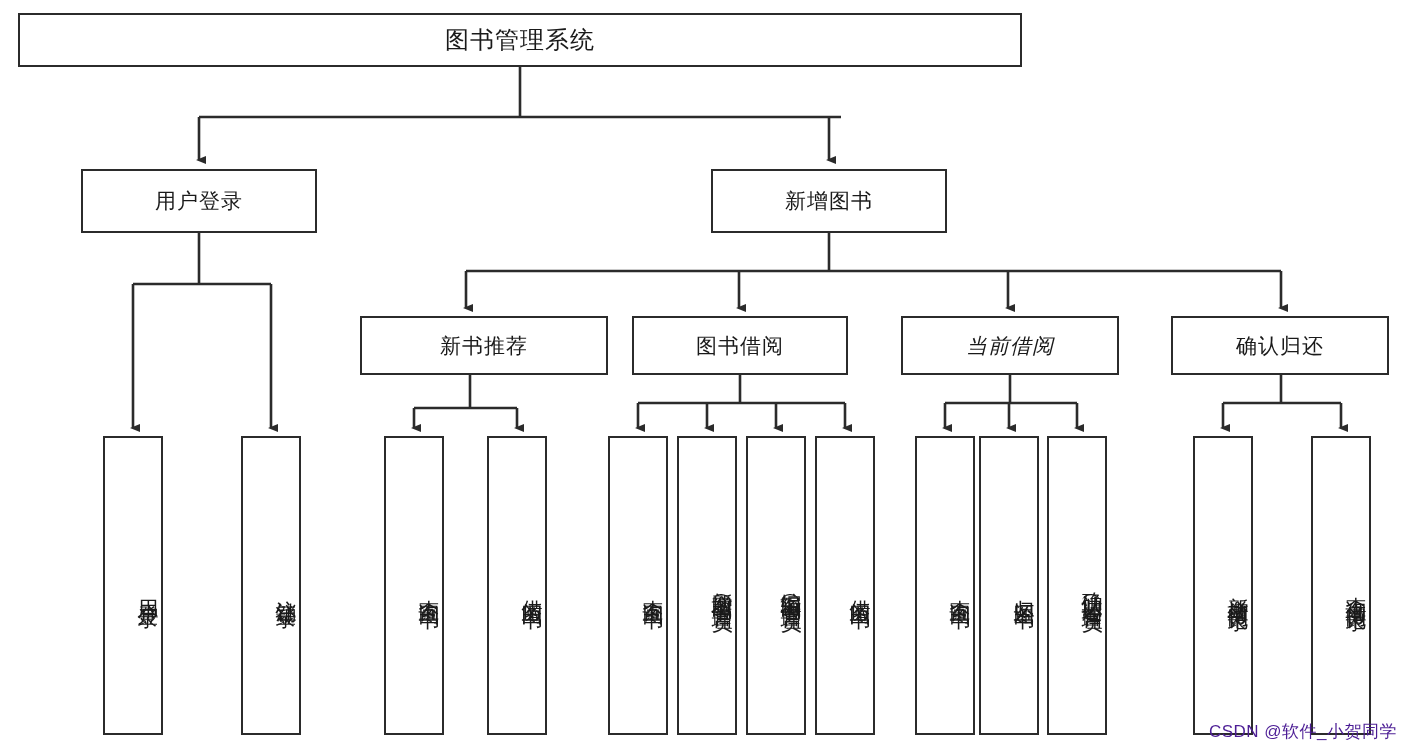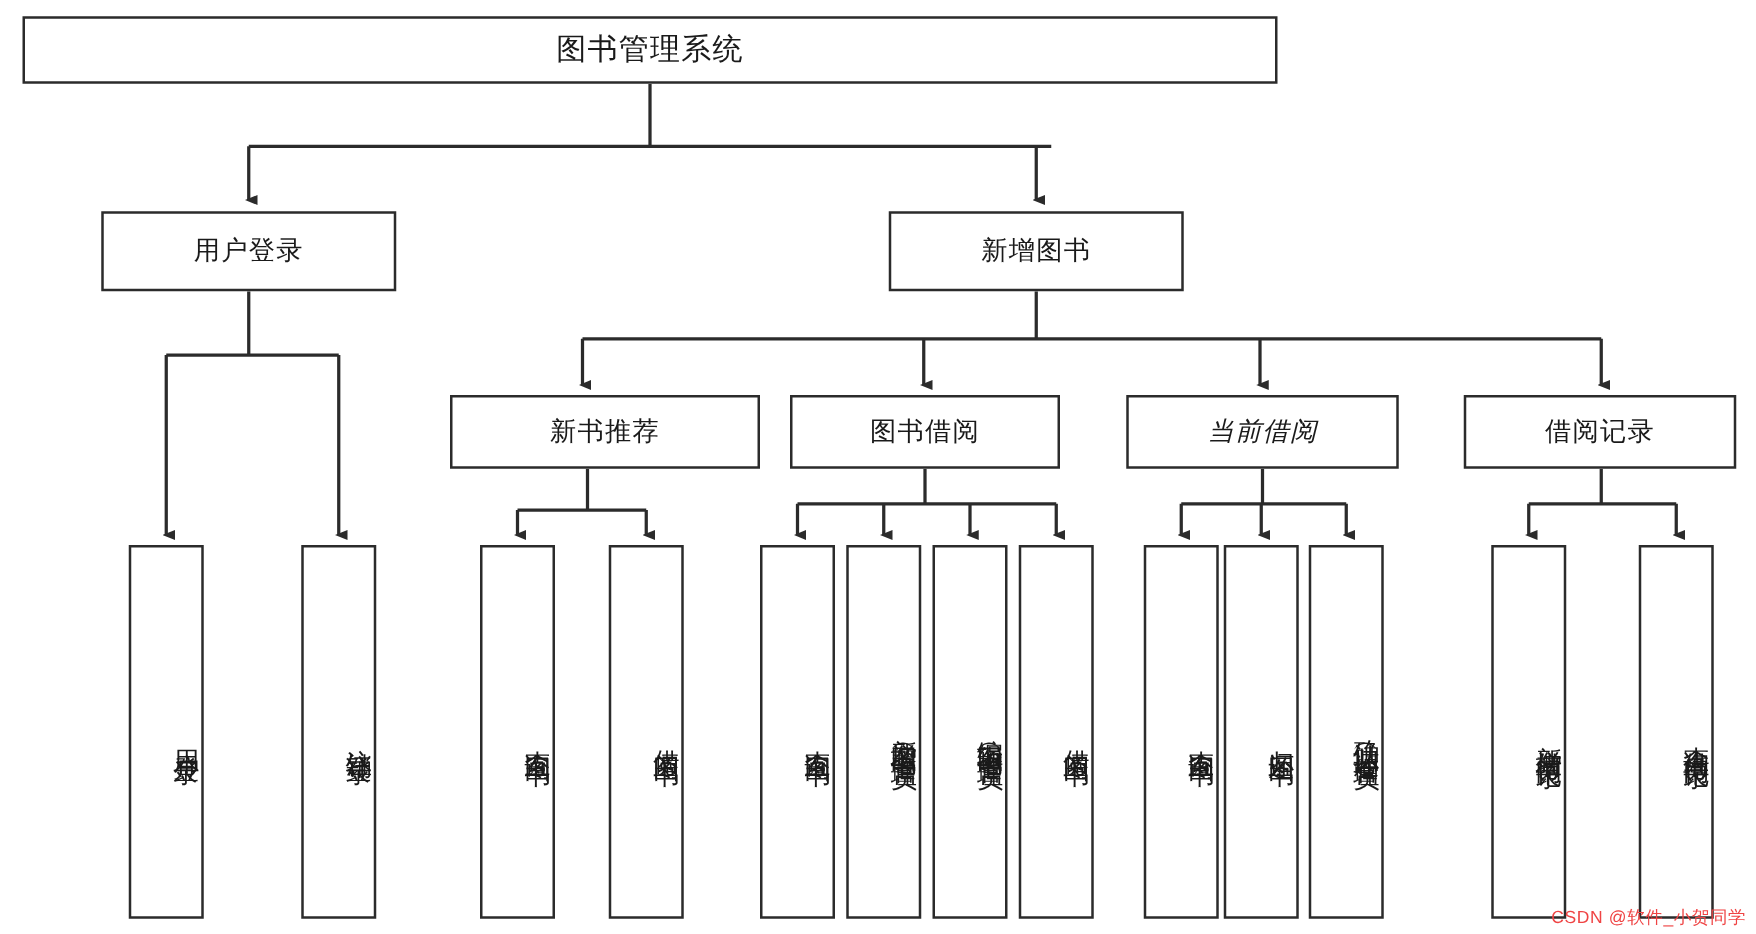--- a/index.html
+++ b/index.html
@@ -57,22 +57,22 @@
   .node-v .vtext {
     writing-mode: vertical-rl;
     text-orientation: upright;
     display: block;
     max-height: 285px;
   }
   .watermark {
     position: absolute;
     right: 8px;
     bottom: 4px;
-    font-size: 14px;
-    color: #ef4444;
+    font-size: 17px;
+    color: #4c1d95;
     white-space: nowrap;
     letter-spacing: 0.5px;
   }
 </style>
 </head>
 <body>
 
 <div id="diagram-root">
 
   <svg id="connectors" viewBox="0 0 1405 747" xmlns="http://www.w3.org/2000/svg">
@@ -139,21 +139,21 @@
   <div class="node node-h" style="left:360px; top:316px; width:248px; height:59px;">
     <span>新书推荐</span>
   </div>
   <div class="node node-h" style="left:632px; top:316px; width:216px; height:59px;justify-content:center;">
     <span>图书借阅</span>
   </div>
   <div class="node node-h" style="left:901px; top:316px; width:218px; height:59px;font-style:italic;">
     <span>当前借阅</span>
   </div>
   <div class="node node-h" style="left:1171px; top:316px; width:218px; height:59px;">
-    <span>借阅记录</span>
+    <span>确认归还</span>
   </div>
 
   <div class="node node-v" style="left:103px; top:436px; width:60px; height:299px;">
     <span class="vtext">用户登录</span>
   </div>
   <div class="node node-v" style="left:241px; top:436px; width:60px; height:299px;">
     <span class="vtext">注销登录</span>
   </div>
 
   <div class="node node-v" style="left:384px; top:436px; width:60px; height:299px;">

